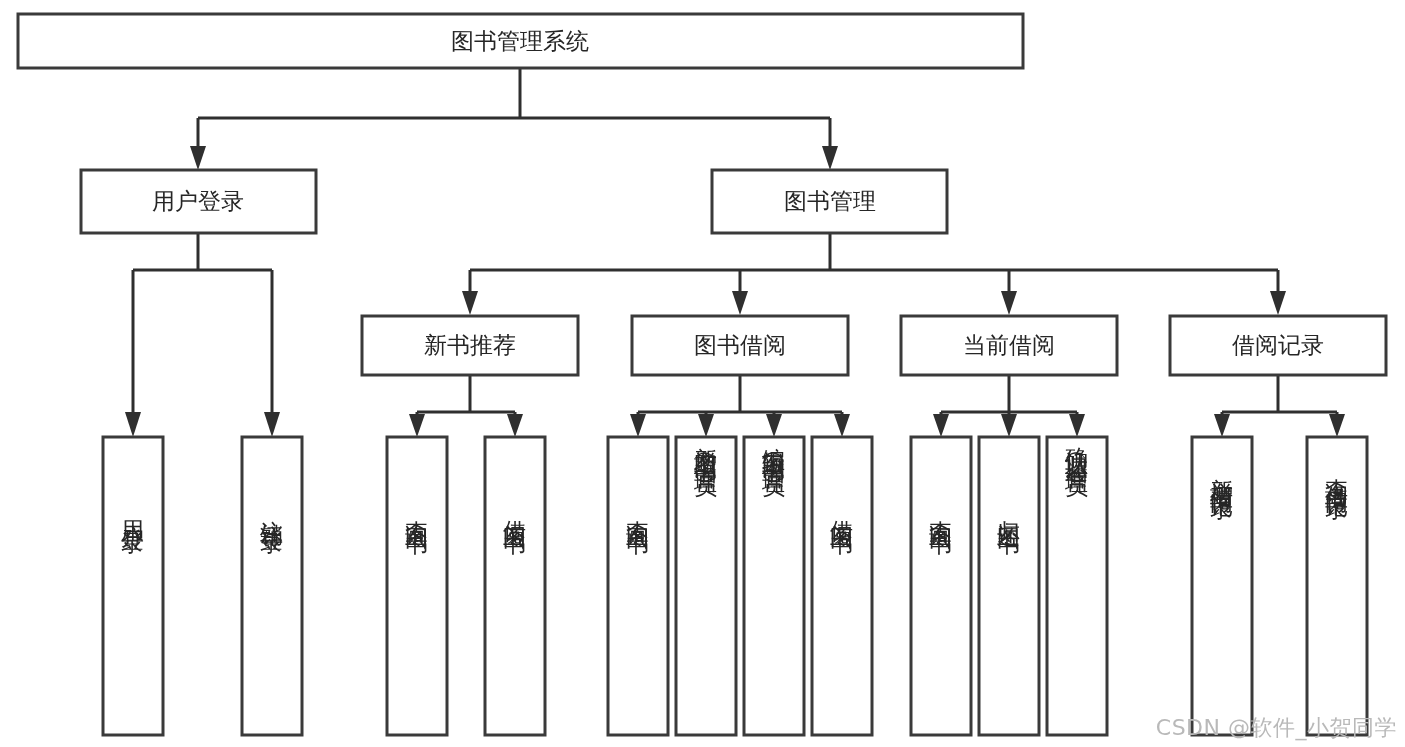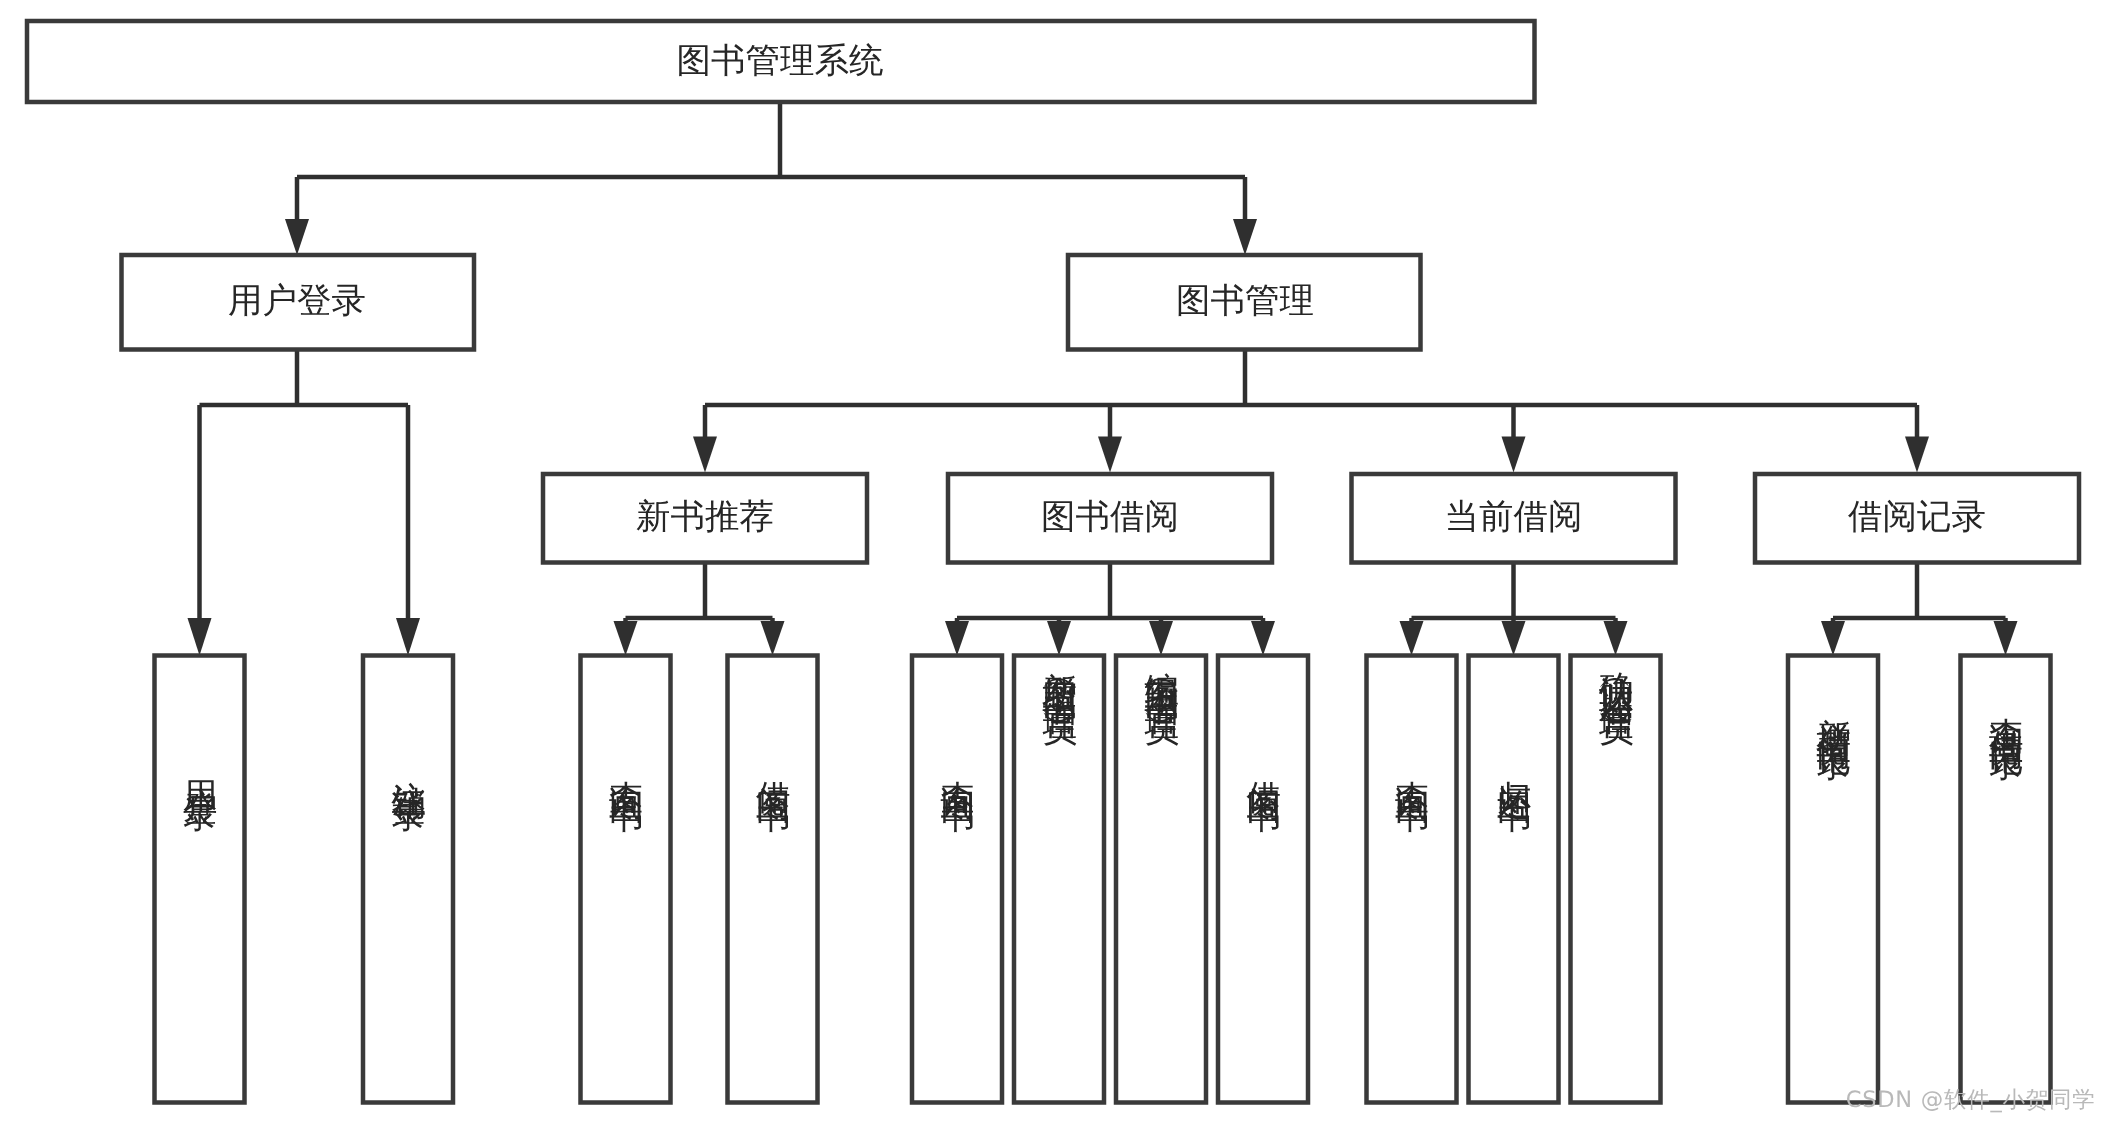--- a/index.html
+++ b/index.html
@@ -46,21 +46,21 @@
     fill: none;
   }
   .arrow-head {
     fill: #2f2f2f;
     stroke: none;
   }
   .watermark {
     position: absolute;
     right: 8px;
     bottom: 4px;
-    font-size: 15px;
+    font-size: 22px;
     color: #b9b9b9;
     font-family: "DejaVu Sans", "Liberation Sans", sans-serif;
     white-space: nowrap;
     letter-spacing: 0.5px;
   }
 </style>
 </head>
 <body>
 
 <svg id="diagram" viewBox="0 0 1405 747" xmlns="http://www.w3.org/2000/svg">

